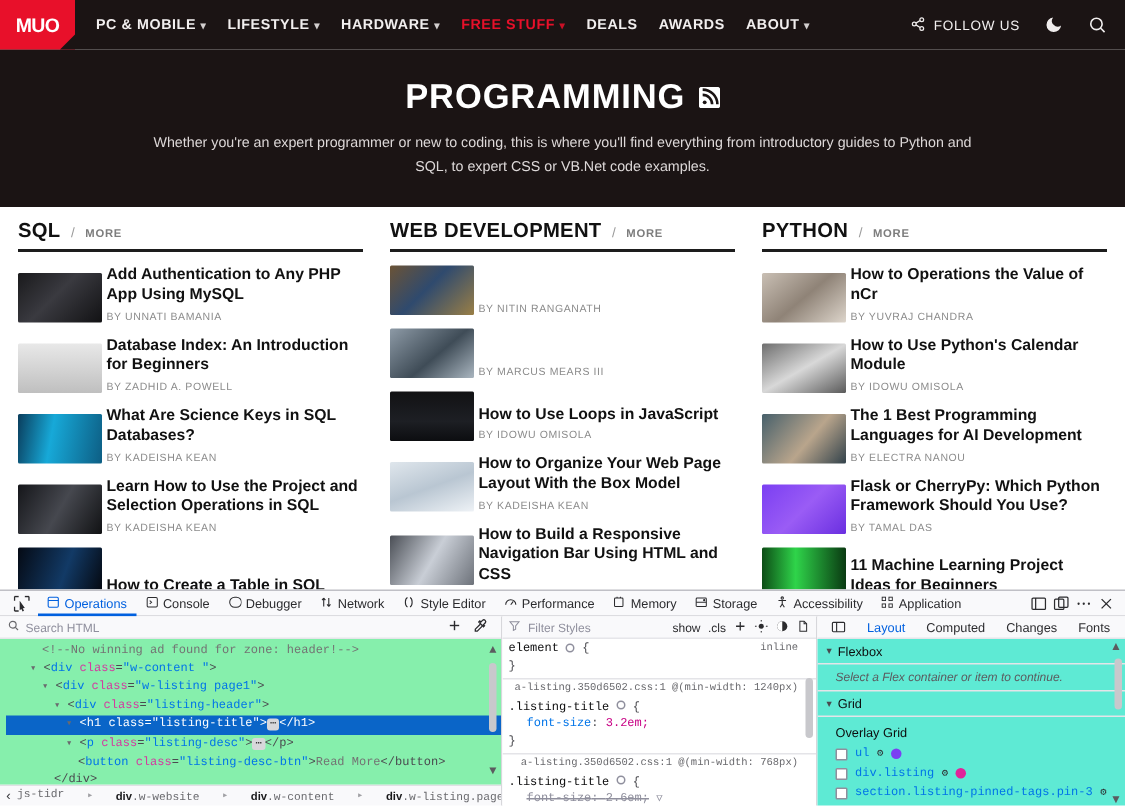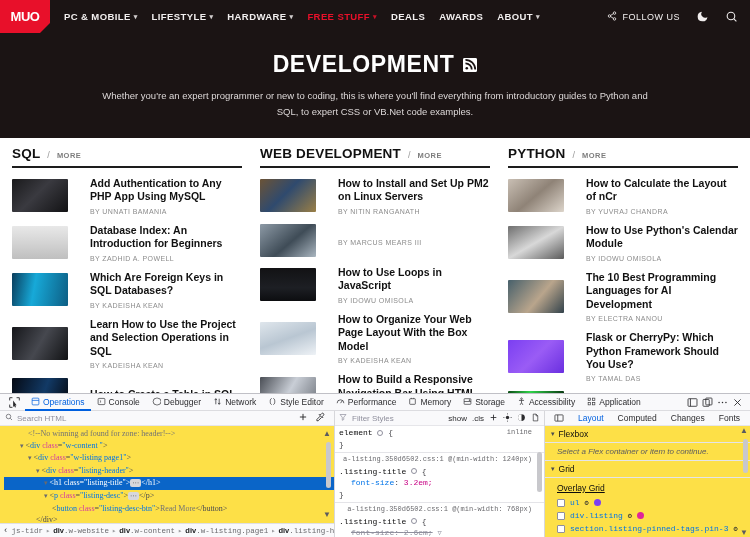--- a/index.html
+++ b/index.html
@@ -55,21 +55,21 @@
   .hero p { margin-top:10px; font-size:9.5px; line-height:1.65; color:#ddd8d8; }
 
   
   .columns { display:flex; padding: 8px 12px 0; gap: 18px; }
   .column { flex:1; min-width:0; }
   .col-head { display:flex; align-items:baseline; gap:7px; border-bottom:2px solid #1d1d1d; padding-bottom:5px; }
   .col-head .title { font-size:13.5px; font-weight:bold; letter-spacing:.2px; }
   .col-head .sep { color:#9a9a9a; font-size:9px; }
   .col-head .more { color:#7d7d7d; font-size:7.5px; font-weight:bold; letter-spacing:.5px; cursor:pointer; }
 
-  .article { display:flex; gap:22px; padding: 9px 0 0; align-items:center; }
+  .article { display:flex; gap:3px; padding: 9px 0 0; align-items:flex-end; }
   .thumb { width:56px; height:33px; flex:0 0 56px; border-radius:1px; background-size:cover; }
   .art-body { flex:1; min-width:0; }
   .art-title { font-size:10.5px; font-weight:bold; line-height:1.28; color:#111; cursor:pointer; }
   .art-by { font-size:7px; color:#8c8c8c; letter-spacing:.4px; margin-top:4px; }
 
   
   #devtools {
     position:absolute; left:0; top:393px; width:750px; height:144px;
     background:#f9f9fb; border-top:1px solid #c0c0c6;
     font-family:"Liberation Sans", sans-serif; font-size:9px; color:#0c0c0d;
@@ -93,22 +93,22 @@
   
   .dt-dom { width:335px; display:flex; flex-direction:column; border-right:1px solid #d7d7db; min-width:0; background:#fff;}
   .dt-search {
     height:15px; display:flex; align-items:center; gap:4px; padding:0 5px;
     border-bottom:1px solid #e6e6ea; background:#f9f9fb; flex:0 0 15px;
   }
   .dt-search .ph { color:#8f8f9d; font-size:8px; }
   .dt-search-right { margin-left:auto; display:flex; align-items:center; gap:7px; padding-right:4px;}
   .dom-tree {
     flex:1; overflow:hidden; padding:2px 0 0 4px;
-    font-family:Liberation Serif, serif; font-size:8px; line-height:11.6px;
-    position:relative; background:#fde047;
+    font-family:Liberation Mono, monospace; font-size:8px; line-height:11.6px;
+    position:relative; background:#86efac;
   }
   .dom-line { white-space:nowrap; padding-left:0; }
   .dom-line.sel { background:#0a65c8; color:#fff; }
   .dom-line.sel .tag,.dom-line.sel .attr,.dom-line.sel .val,.dom-line.sel .punc { color:#fff; }
   .tw { color:#6a6a6e; font-size:7px; }
   .tag { color:#0074e8; }
   .attr { color:#d33ba0; }
   .val { color:#0074e8; }
   .punc { color:#4a4a4f; }
   .comment { color:#737373; }
@@ -156,25 +156,25 @@
   .rules-scroll .bar { position:absolute; left:2px; top:26px; width:5px; height:40px; background:#c8c8cc; border-radius:3px;}
 
   
   .dt-layout { flex:1; display:flex; flex-direction:column; min-width:0; background:#fff;}
   .layout-tabs {
     flex:0 0 15px; height:15px; display:flex; align-items:center; gap:0; padding:0 2px;
     border-bottom:1px solid #e6e6ea; background:#f9f9fb;
   }
   .lt-tab { font-size:8.5px; color:#2b2b2e; padding:0 7px; height:29px; display:flex; align-items:center; cursor:pointer; white-space:nowrap;}
   .lt-tab.active { color:#0060df; box-shadow: inset 0 -2px 0 #0060df; }
-  .layout-body { flex:1; overflow:hidden; position:relative; background:#fde047;}
+  .layout-body { flex:1; overflow:hidden; position:relative; background:#5eead4;}
   .acc-head { display:flex; align-items:center; gap:4px; padding:3px 6px; font-size:8.5px; color:#0c0c0d; border-bottom:1px solid #e4e4e8; cursor:pointer;}
   .acc-head .tw { font-size:7px; color:#4a4a4f; }
   .flex-note { padding:4px 12px; font-size:8px; font-style:italic; color:#5b5b5f; border-bottom:1px solid #e4e4e8;}
-  .ov-title { padding:5px 12px 3px; font-size:8.5px; color:#0c0c0d;text-decoration:underline;}
+  .ov-title { padding:5px 12px 3px; font-size:8.5px; color:#0c0c0d;}
   .grid-row { display:flex; align-items:center; gap:5px; padding:2px 12px; font-size:8px; font-family:"Liberation Mono",monospace;}
   .chk { width:8px;height:8px;border:1px solid #8f8f9d; border-radius:1px; background:#fff; flex:0 0 8px;}
   .gname { color:#0074e8; white-space:nowrap; }
   .gear { font-size:7px; color:#2b2b2e; }
   .dot { width:7px;height:7px;border-radius:50%; display:inline-block;}
   .layout-scroll { position:absolute; right:0; top:0; bottom:0; width:9px;}
   .layout-scroll .bar { position:absolute; left:2px; top:13px; width:5px; height:34px; background:#c8c8cc; border-radius:3px;}
   .pane-arrow { position:absolute; right:2px; color:#5b5b5f; font-size:8px; }
 </style>
 </head>
@@ -238,21 +238,21 @@
         <svg width="13" height="13" viewBox="0 0 24 24" fill="none" stroke="#f0eded" stroke-width="2">
           <circle cx="11" cy="11" r="7"></circle>
             <line x1="16" y1="16" x2="21" y2="21"></line>
         </svg>
       </span>
     </div>
   </div>
 
   <div class="hero">
     <h1>
-      <span>DEVELOPMENT</span>
+      <span>PROGRAMMING</span>
       <span class="rss">
         <svg width="14" height="14" viewBox="0 0 24 24" fill="#1b1414" style="display:block">
           <rect x="0" y="0" width="24" height="24" fill="#fff" rx="3"></rect>
           <circle cx="6.5" cy="17.5" r="2.2"></circle>
           <path d="M4.2 10.5a9.3 9.3 0 0 1 9.3 9.3h3A12.3 12.3 0 0 0 4.2 7.5z"></path>
           <path d="M4.2 4.5A15.3 15.3 0 0 1 19.5 19.8h3A18.3 18.3 0 0 0 4.2 1.5z"></path>
         </svg>
       </span>
     </h1>
     <p>Whether you're an expert programmer or new to coding, this is where you'll find everything from introductory guides to Python and SQL, to expert CSS or VB.Net code examples.</p>
@@ -275,21 +275,21 @@
         <div class="article">
           <div class="thumb" style="background-image:linear-gradient(180deg,#e8e8e8 0%,#d2d2d2 55%,#bfbfbf 100%)"></div>
           <div class="art-body">
             <div class="art-title">Database Index: An Introduction for Beginners</div>
             <div class="art-by">BY ZADHID A. POWELL</div>
           </div>
         </div>
         <div class="article">
           <div class="thumb" style="background-image:linear-gradient(100deg,#0a3d5c 0%,#17a9d8 40%,#0d5e84 100%)"></div>
           <div class="art-body">
-            <div class="art-title">Which Are Foreign Keys in SQL Databases?</div>
+            <div class="art-title">What Are Science Keys in SQL Databases?</div>
             <div class="art-by">BY KADEISHA KEAN</div>
           </div>
         </div>
         <div class="article">
           <div class="thumb" style="background-image:linear-gradient(120deg,#15161a 0%,#46484f 50%,#111214 100%)"></div>
           <div class="art-body">
             <div class="art-title">Learn How to Use the Project and Selection Operations in SQL</div>
             <div class="art-by">BY KADEISHA KEAN</div>
           </div>
         </div>
@@ -303,21 +303,20 @@
    </div>
       <div class="column">
      <div class="col-head">
        <span class="title">WEB DEVELOPMENT</span>
        <span class="sep">/</span>
        <span class="more">MORE</span>
      </div>
      <div class="article">
           <div class="thumb" style="background-image:linear-gradient(135deg,#6b5336 0%,#2f4a6e 45%,#9a7f46 100%)"></div>
           <div class="art-body">
-            <div class="art-title">How to Install and Set Up PM2 on Linux Servers</div>
             <div class="art-by">BY NITIN RANGANATH</div>
           </div>
         </div>
         <div class="article">
           <div class="thumb" style="background-image:linear-gradient(140deg,#8d9aa6 0%,#3f4c57 55%,#aab6c0 100%)"></div>
           <div class="art-body">
             <div class="art-by">BY MARCUS MEARS III</div>
           </div>
         </div>
         <div class="article">
@@ -344,35 +343,35 @@
    </div>
       <div class="column">
      <div class="col-head">
        <span class="title">PYTHON</span>
        <span class="sep">/</span>
        <span class="more">MORE</span>
      </div>
      <div class="article">
           <div class="thumb" style="background-image:linear-gradient(140deg,#c9bfb4 0%,#8f8377 50%,#ddd5cb 100%)"></div>
           <div class="art-body">
-            <div class="art-title">How to Calculate the Layout of nCr</div>
+            <div class="art-title">How to Operations the Value of nCr</div>
             <div class="art-by">BY YUVRAJ CHANDRA</div>
           </div>
         </div>
         <div class="article">
           <div class="thumb" style="background-image:linear-gradient(150deg,#6e6e6e 0%,#d8d8d8 50%,#5a5a5a 100%)"></div>
           <div class="art-body">
             <div class="art-title">How to Use Python's Calendar Module</div>
             <div class="art-by">BY IDOWU OMISOLA</div>
           </div>
         </div>
         <div class="article">
           <div class="thumb" style="background-image:linear-gradient(130deg,#47606b 0%,#b9a58c 55%,#32424b 100%)"></div>
           <div class="art-body">
-            <div class="art-title">The 10 Best Programming Languages for AI Development</div>
+            <div class="art-title">The 1 Best Programming Languages for AI Development</div>
             <div class="art-by">BY ELECTRA NANOU</div>
           </div>
         </div>
         <div class="article">
           <div class="thumb" style="background-image:linear-gradient(135deg,#7b3ff2 0%,#9a5cf5 50%,#6a2fe0 100%)"></div>
           <div class="art-body">
             <div class="art-title">Flask or CherryPy: Which Python Framework Should You Use?</div>
             <div class="art-by">BY TAMAL DAS</div>
           </div>
         </div>
@@ -536,21 +535,21 @@
             <div class="dom-line" style="padding-left:32px;"><span class="punc">&lt;/div&gt;</span></div>
           </div>
         <div class="dom-scroll">
           <div class="arrow-up">▲</div>
           <div class="bar"></div>
           <div class="arrow-dn">▼</div>
         </div>
       </div>
       <div class="breadcrumb">
         <span class="crumb-nav">‹</span>
-        <span id="crumbs" style="display:flex;align-items:center;gap:3px;">
+        <span id="crumbs" style="display:flex;gap:15px;">
    <span class="crumb">js-tidr</span>
             <span class="crumb-sep">▸</span>
    <span class="crumb"><b>div</b>.w-website</span>
             <span class="crumb-sep">▸</span>
    <span class="crumb"><b>div</b>.w-content</span>
             <span class="crumb-sep">▸</span>
    <span class="crumb"><b>div</b>.w-listing.page1</span>
             <span class="crumb-sep">▸</span>
    <span class="crumb"><b>div</b>.listing-header</span>
    </span>

